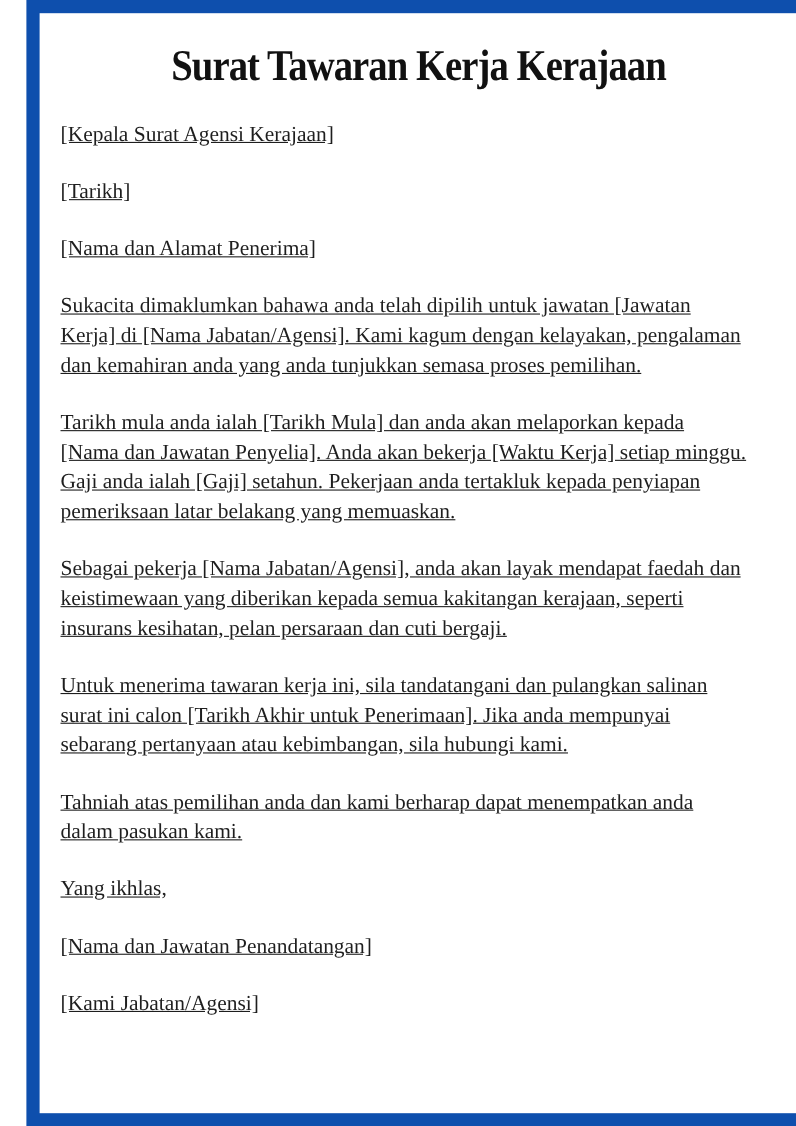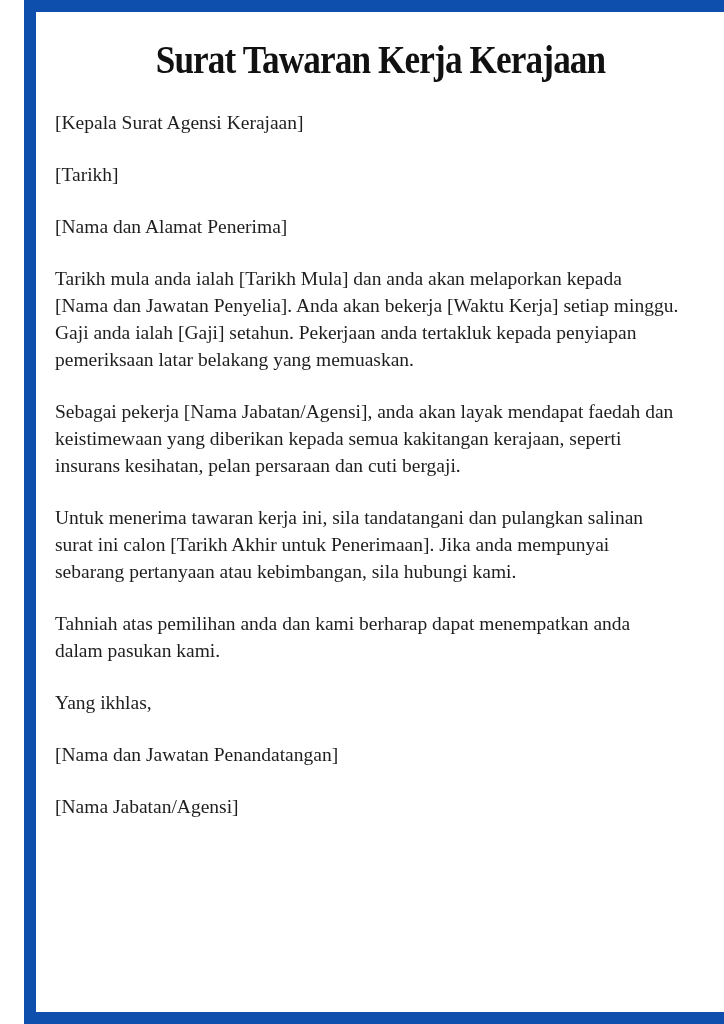--- a/index.html
+++ b/index.html
@@ -38,36 +38,40 @@
     transform: scaleX(0.88);
     transform-origin: 50% 50%;
     white-space: nowrap;
   }
   .para {
     font-size: 19.5px;
     line-height: 27px;
     margin: 0 0 25px 0;
     white-space: pre-line;
     color: var(--text);
+    text-decoration: underline;
   }
 </style>
 </head>
 <body>
 
 <div class="page">
   <div class="content">
     <h1 class="letter-title">Surat Tawaran Kerja Kerajaan</h1>
 
     <p class="para">[Kepala Surat Agensi Kerajaan]</p>
 
     <p class="para">[Tarikh]</p>
 
     <p class="para">[Nama dan Alamat Penerima]</p>
 
 
+    <p class="para">Sukacita dimaklumkan bahawa anda telah dipilih untuk jawatan [Jawatan
+Kerja] di [Nama Jabatan/Agensi]. Kami kagum dengan kelayakan, pengalaman
+dan kemahiran anda yang anda tunjukkan semasa proses pemilihan.</p>
 
     <p class="para">Tarikh mula anda ialah [Tarikh Mula] dan anda akan melaporkan kepada
 [Nama dan Jawatan Penyelia]. Anda akan bekerja [Waktu Kerja] setiap minggu.
 Gaji anda ialah [Gaji] setahun. Pekerjaan anda tertakluk kepada penyiapan
 pemeriksaan latar belakang yang memuaskan.</p>
 
     <p class="para">Sebagai pekerja [Nama Jabatan/Agensi], anda akan layak mendapat faedah dan
 keistimewaan yang diberikan kepada semua kakitangan kerajaan, seperti
 insurans kesihatan, pelan persaraan dan cuti bergaji.</p>
 
@@ -75,15 +79,15 @@
 surat ini calon [Tarikh Akhir untuk Penerimaan]. Jika anda mempunyai
 sebarang pertanyaan atau kebimbangan, sila hubungi kami.</p>
 
     <p class="para">Tahniah atas pemilihan anda dan kami berharap dapat menempatkan anda
 dalam pasukan kami.</p>
 
     <p class="para">Yang ikhlas,</p>
 
     <p class="para">[Nama dan Jawatan Penandatangan]</p>
 
-    <p class="para">[Nama Jabatan/Agensi]</p>
+    <p class="para">[Kami Jabatan/Agensi]</p>
   </div>
 </div>
 
 </body></html>

